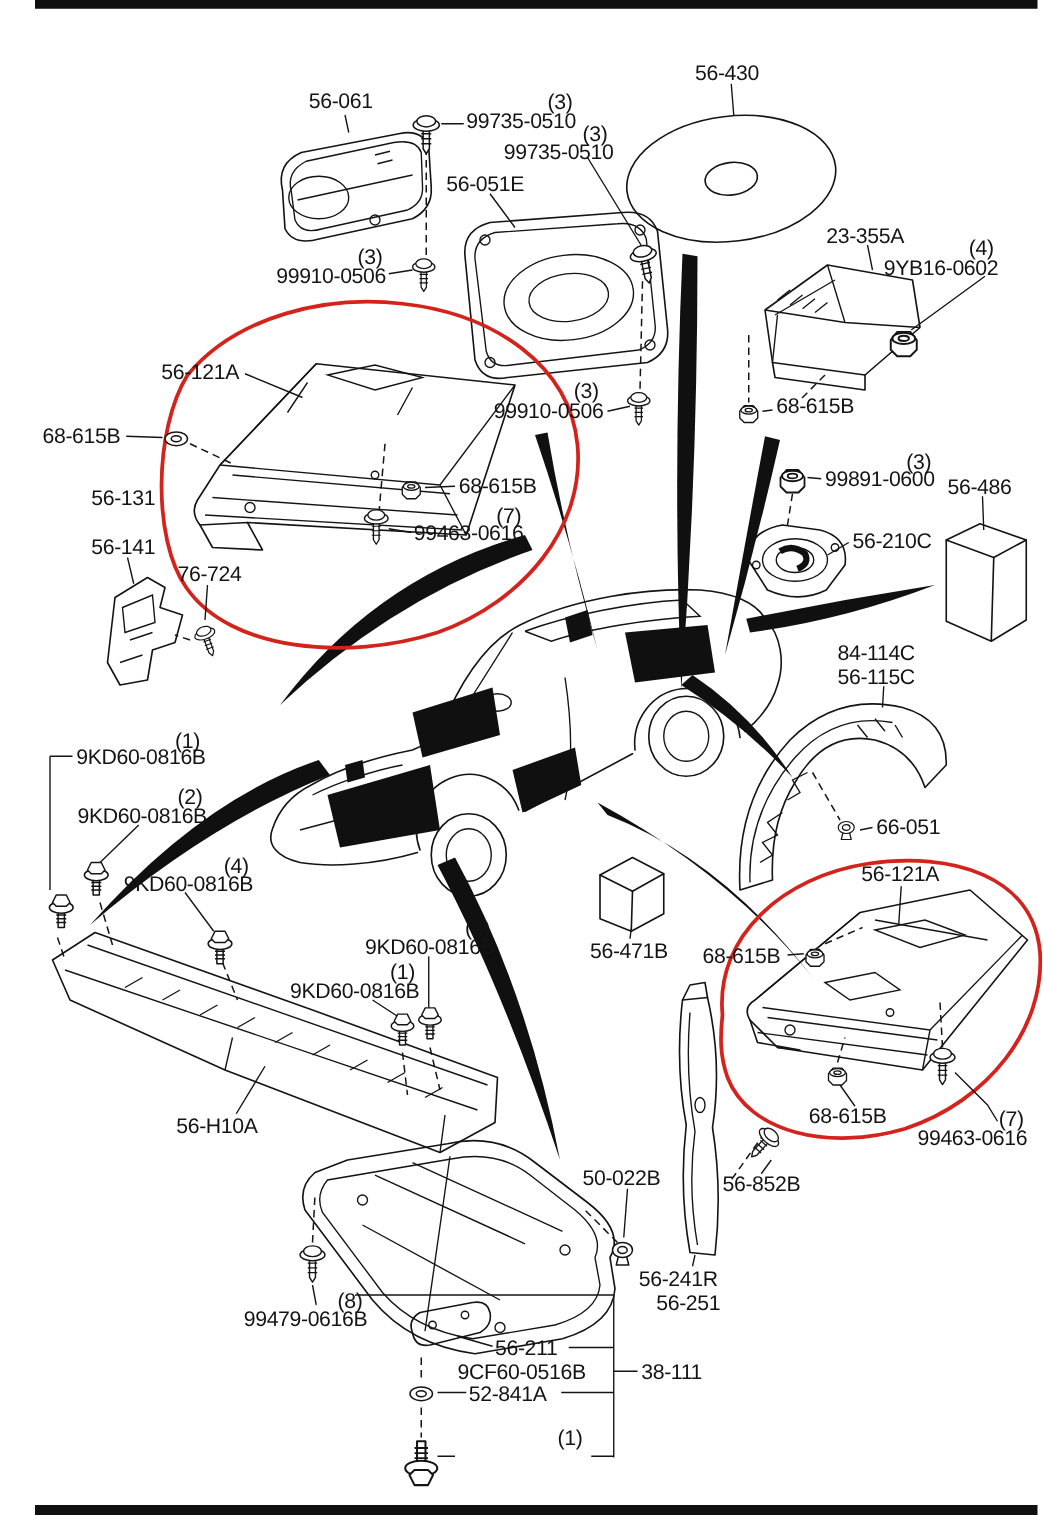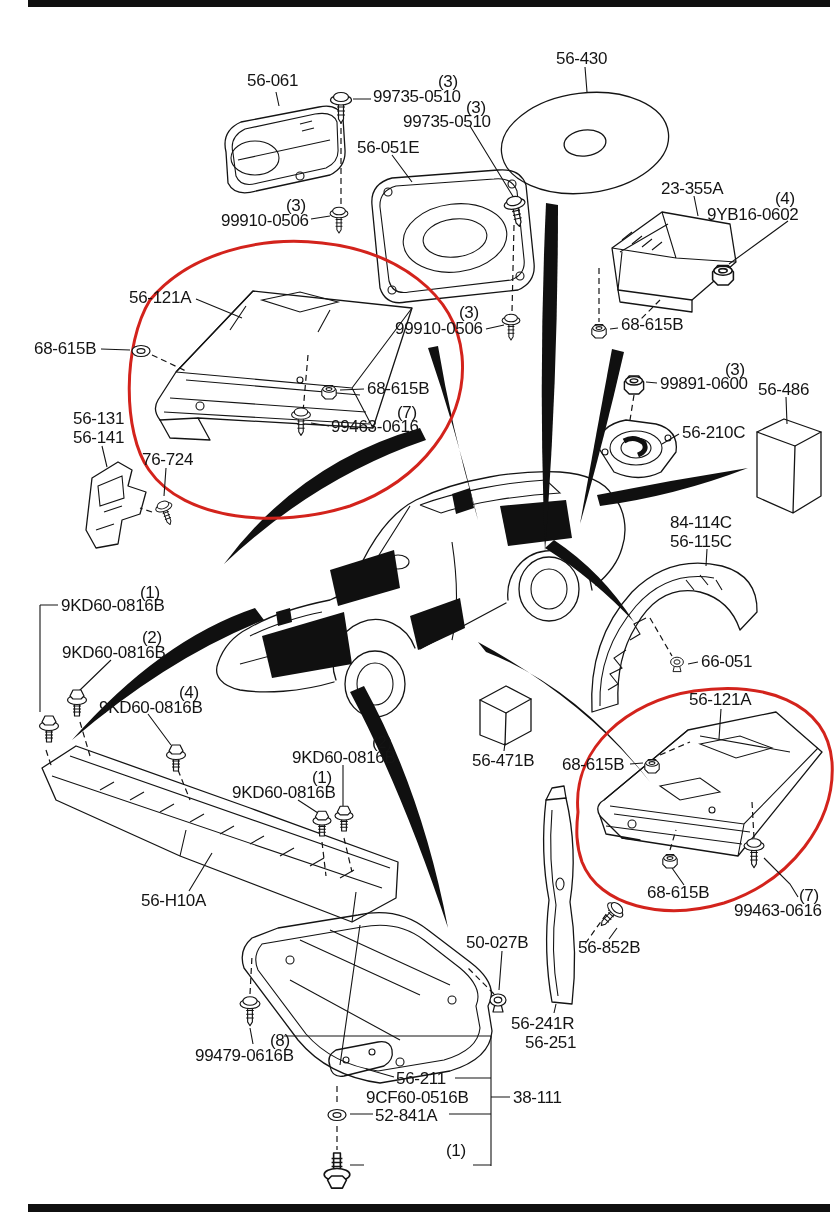--- a/index.html
+++ b/index.html
@@ -271,21 +271,21 @@
 <div class="lbl" style="left:286px;top:197px">(3)</div>
 <div class="lbl" style="left:221px;top:212px">99910-0506</div>
 <div class="lbl" style="left:621px;top:316px">68-615B</div>
 <div class="lbl" style="left:459px;top:304px">(3)</div>
 <div class="lbl" style="left:395px;top:320px">99910-0506</div>
 <div class="lbl" style="left:129px;top:289px">56-121A</div>
 <div class="lbl" style="left:34px;top:340px">68-615B</div>
 <div class="lbl" style="left:367px;top:380px">68-615B</div>
 <div class="lbl" style="left:397px;top:404px">(7)</div>
 <div class="lbl" style="left:331px;top:418px">99463-0616</div>
-<div class="lbl" style="left:73px;top:410px">56-131</div>
+<div class="lbl" style="left:73px;top:390px">56-131</div>
 <div class="lbl" style="left:73px;top:429px">56-141</div>
 <div class="lbl" style="left:142px;top:451px">76-724</div>
 <div class="lbl" style="left:725px;top:361px">(3)</div>
 <div class="lbl" style="left:660px;top:375px">99891-0600</div>
 <div class="lbl" style="left:758px;top:381px">56-486</div>
 <div class="lbl" style="left:682px;top:424px">56-210C</div>
 <div class="lbl" style="left:670px;top:514px">84-114C</div>
 <div class="lbl" style="left:670px;top:533px">56-115C</div>
 <div class="lbl" style="left:701px;top:653px">66-051</div>
 <div class="lbl" style="left:689px;top:691px">56-121A</div>
@@ -297,21 +297,21 @@
 <div class="lbl" style="left:179px;top:684px">(4)</div>
 <div class="lbl" style="left:99px;top:699px">9KD60-0816B</div>
 <div class="lbl" style="left:372px;top:734px">(2)</div>
 <div class="lbl" style="left:292px;top:749px">9KD60-0816B</div>
 <div class="lbl" style="left:312px;top:769px">(1)</div>
 <div class="lbl" style="left:232px;top:784px">9KD60-0816B</div>
 <div class="lbl" style="left:472px;top:752px">56-471B</div>
 <div class="lbl" style="left:141px;top:892px">56-H10A</div>
 <div class="lbl" style="left:270px;top:1032px">(8)</div>
 <div class="lbl" style="left:195px;top:1047px">99479-0616B</div>
-<div class="lbl" style="left:466px;top:934px">50-027B</div>
+<div class="lbl" style="left:466px;top:934px">50-022B</div>
 <div class="lbl" style="left:578px;top:939px">56-852B</div>
 <div class="lbl" style="left:511px;top:1015px">56-241R</div>
 <div class="lbl" style="left:525px;top:1034px">56-251</div>
 <div class="lbl" style="left:396px;top:1070px">56-211</div>
 <div class="lbl" style="left:513px;top:1089px">38-111</div>
 <div class="lbl" style="left:375px;top:1107px">52-841A</div>
 <div class="lbl" style="left:446px;top:1142px">(1)</div>
 <div class="lbl" style="left:366px;top:1089px">9CF60-0516B</div>
 <div class="lbl" style="left:647px;top:884px">68-615B</div>
 <div class="lbl" style="left:799px;top:887px">(7)</div>

